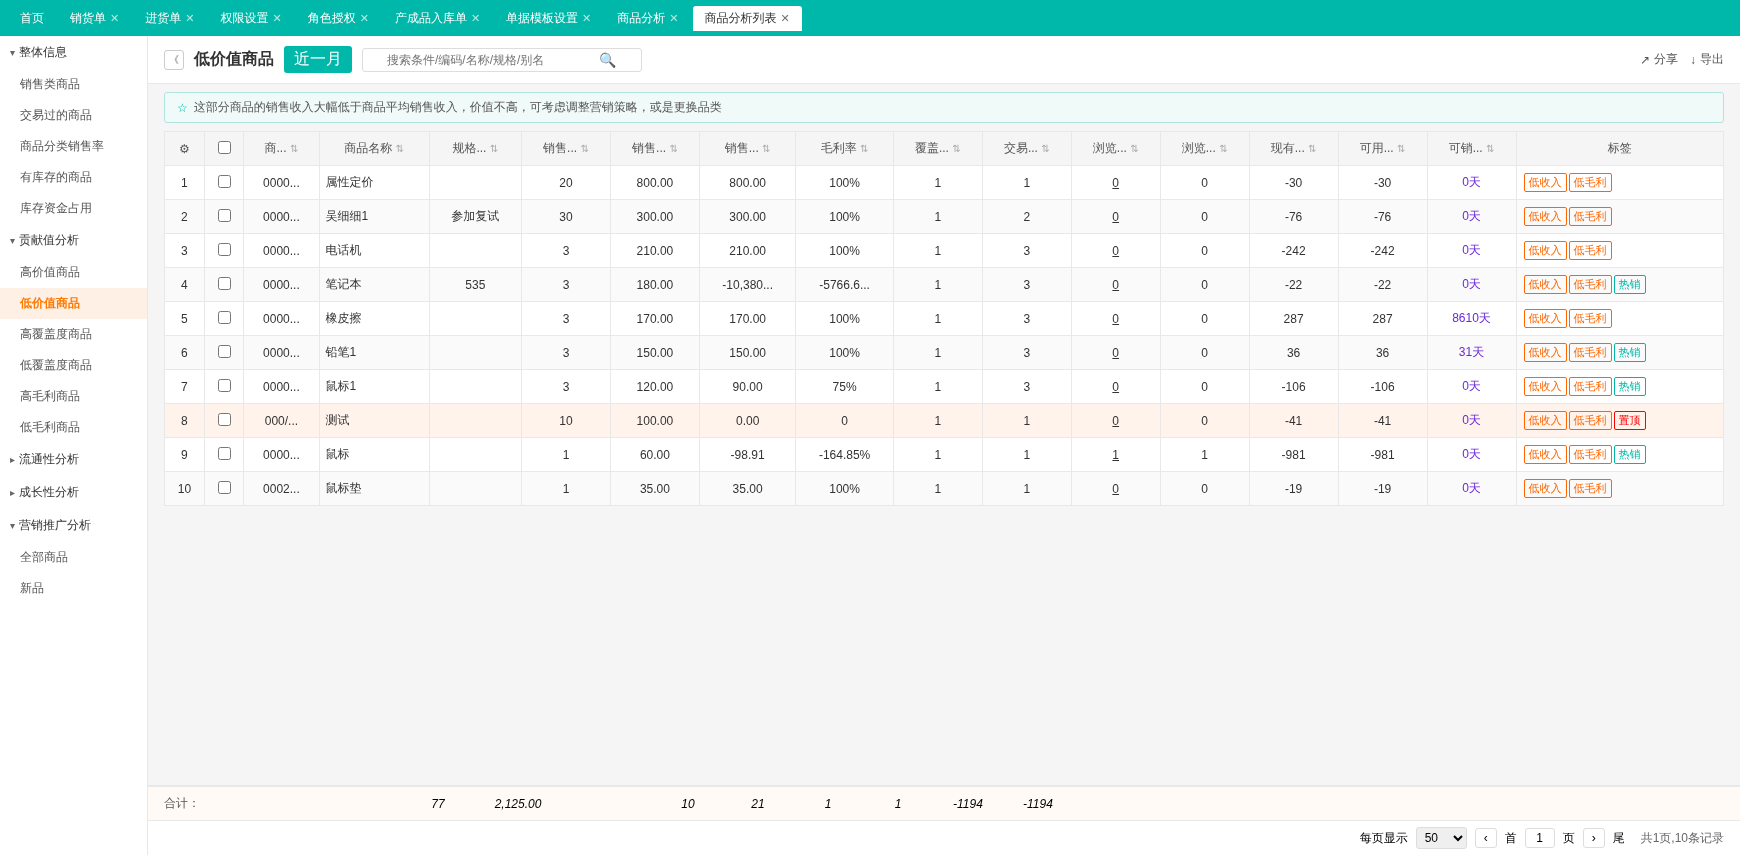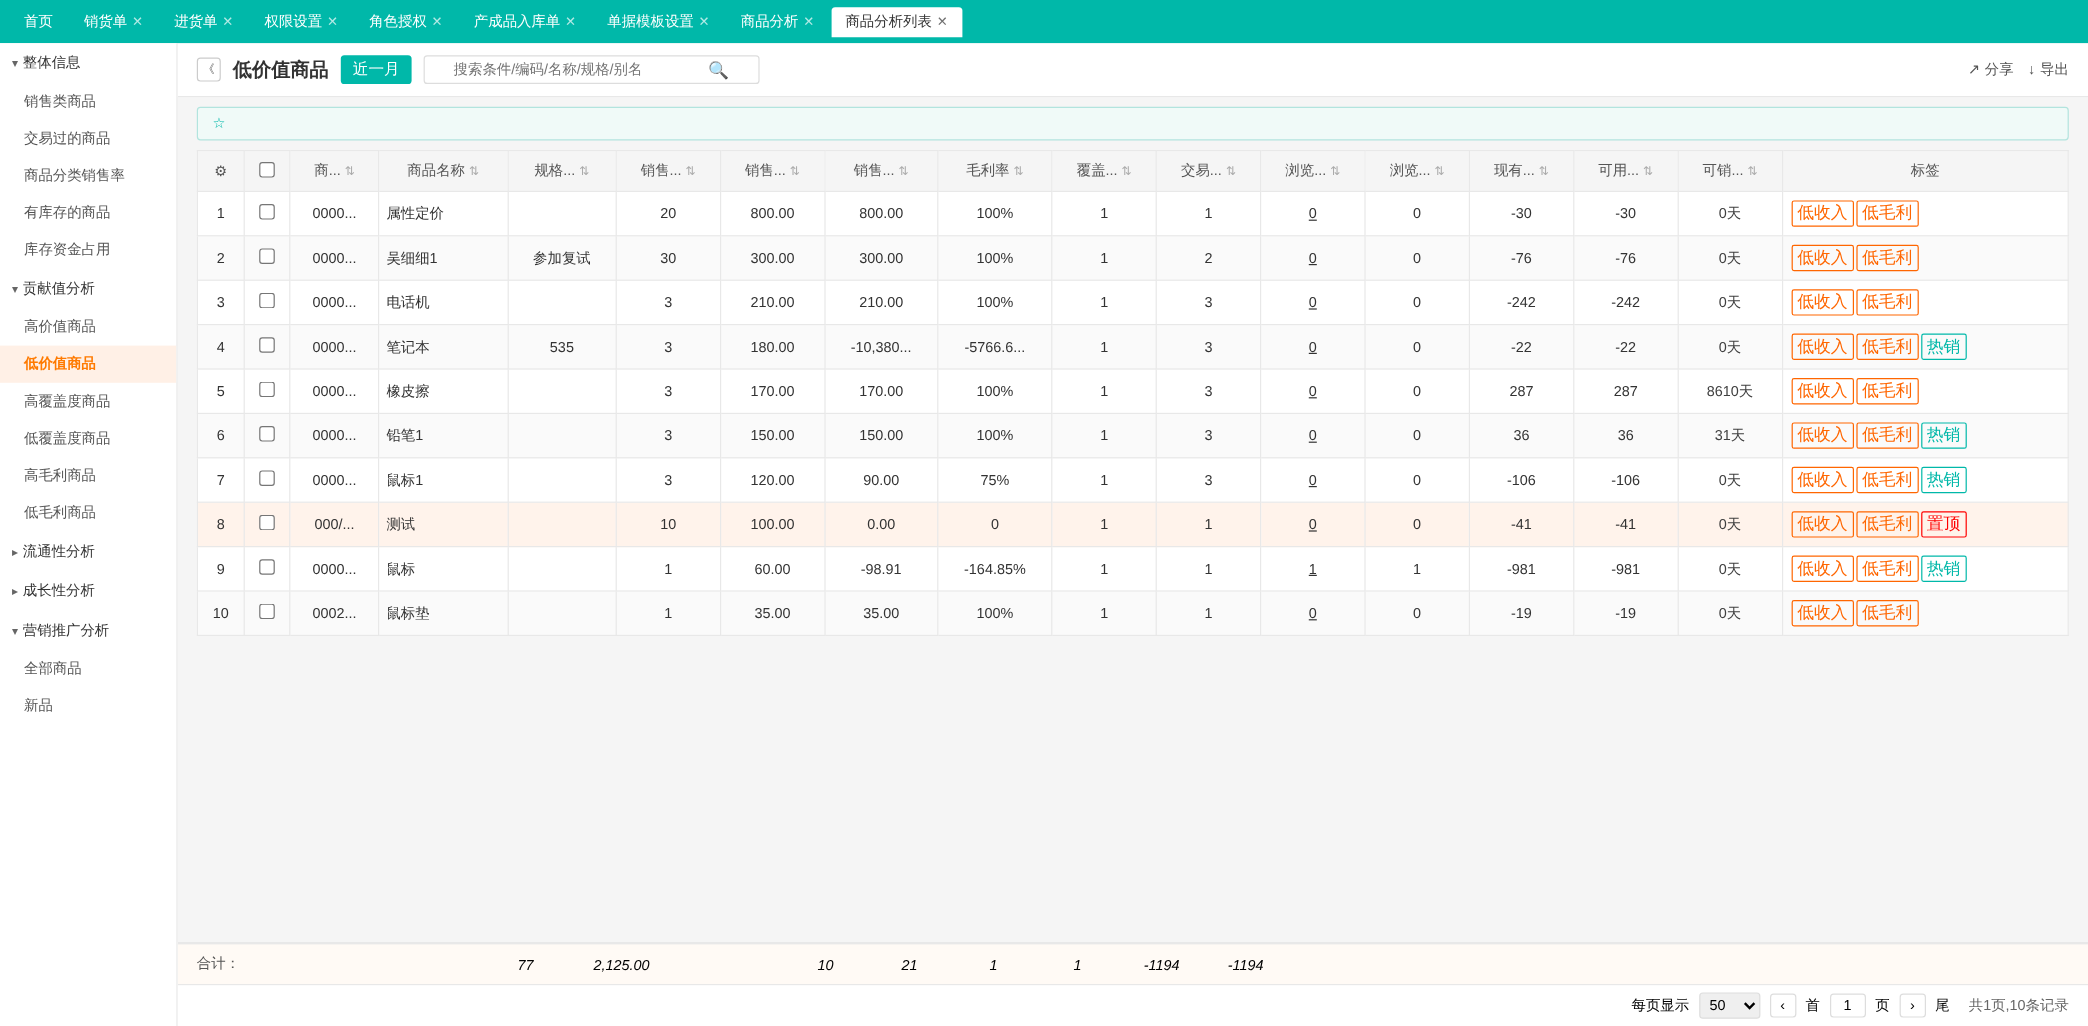--- a/index.html
+++ b/index.html
@@ -83,21 +83,21 @@
       font-weight: bold;
       color: #333;
     }
     .period-btn {
       background: #00b8a9;
       color: #fff;
       border: none;
       border-radius: 3px;
       padding: 3px 10px;
       cursor: pointer;
-      font-size: 13px;
+      font-size: 16px;
     }
     .search-box {
       display: flex;
       align-items: center;
       border: 1px solid #ddd;
       border-radius: 3px;
       padding: 3px 24px;
       gap: 4px;
       background: #fff;
       flex: 1;
@@ -183,27 +183,27 @@
       text-align: center;
       color: #333;
       white-space: nowrap;
     }
     tr:nth-child(even) { background: #fafafa; }
     tr.highlighted { background: #fff3eb !important; }
     .tag {
       display: inline-block;
       padding: 1px 4px;
       border-radius: 2px;
-      font-size: 14px;
+      font-size: 11px;
       margin: 0 1px;
     }
     .tag-orange { color: #ff6600; border: 1px solid #ff6600; }
     .tag-green { color: #00b8a9; border: 1px solid #00b8a9; }
     .tag-red { color: #f00; border: 1px solid #f00; }
-    .days-orange { color: #404040; }
+    .days-orange { color: #6d28d9; }
     .link-underline { text-decoration: underline; color: #333; }
 
     
     .table-footer {
       background: #fffaf5;
       border-top: 2px solid #e8e8e8;
       padding: 8px 16px;
       display: flex;
       align-items: center;
       gap: 0;
@@ -379,20 +379,21 @@
         </div>
         <div class="header-btn">
           <span>↓</span>
           <span>导出</span>
         </div>
       </div>
     </div>
 
     <div class="info-banner">
       <span class="info-icon">☆</span>
+      <span>这部分商品的销售收入大幅低于商品平均销售收入，价值不高，可考虑调整营销策略，或是更换品类</span>
     </div>
 
     <div class="table-container">
       <table>
         <thead>
           <tr>
             <th>⚙</th>
             <th><input type="checkbox" style=""></th>
             <th><span>商...</span> <span class="sort-icon">⇅</span></th>
             <th><span>商品名称</span> <span class="sort-icon">⇅</span></th>

